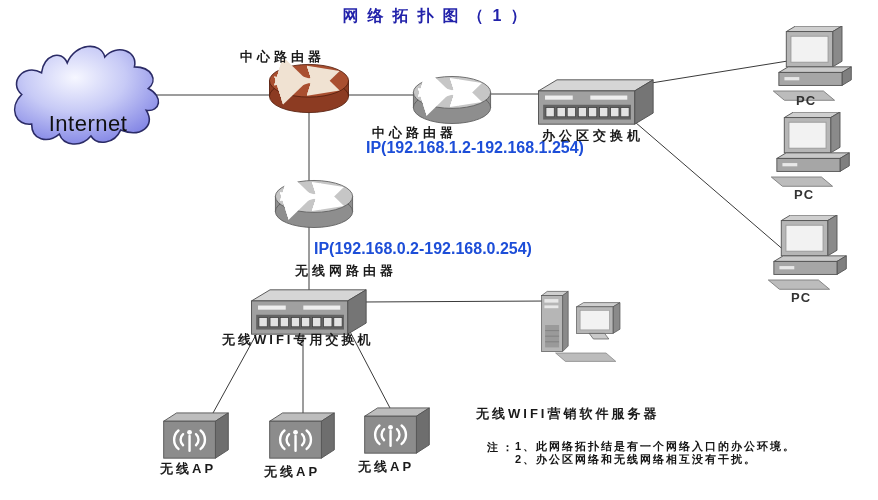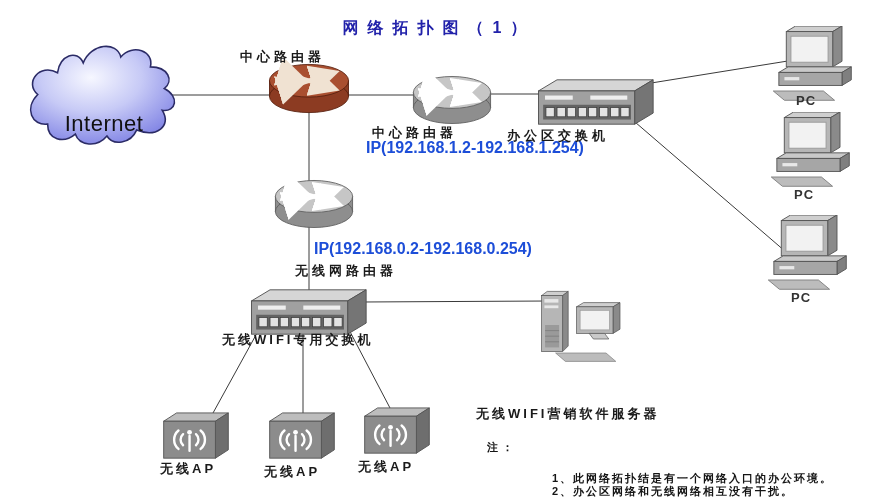--- a/index.html
+++ b/index.html
@@ -5,21 +5,21 @@
   html,body{margin:0;padding:0;background:#fff;}
   .canvas{position:relative;width:878px;height:500px;background:#fff;overflow:hidden;
           font-family:"Liberation Sans","DejaVu Sans",sans-serif;}
   .wires{position:absolute;left:0;top:0;width:878px;height:500px;z-index:1;}
   .wires line{stroke:var(--line-color,#3a3a3a);stroke-width:1;}
   .node{position:absolute;z-index:2;}
   .lbl{position:absolute;z-index:3;white-space:nowrap;color:var(--label-color,#1a1a1a);
        font-weight:bold;font-size:13px;letter-spacing:4px;}
   .ip{position:absolute;z-index:3;white-space:nowrap;color:#1d4ed8;font-weight:bold;
       font-size:16px;letter-spacing:0;}
-  .title{position:absolute;left:0;right:0;top:18px;text-align:center;z-index:3;
+  .title{position:absolute;left:0;right:0;top:6px;text-align:center;z-index:3;
          color:var(--title-color,#2222aa);font-size:16px;font-weight:bold;letter-spacing:9px;}
   .pc-lbl{font-weight:bold;letter-spacing:1px;color:#333;font-size:13px;}
   .notes{position:absolute;z-index:3;color:#151515;font-size:11px;font-weight:bold;
          letter-spacing:2px;line-height:13px;white-space:nowrap;}
   .internet-lbl{position:absolute;left:30px;top:78px;width:112px;text-align:center;
                 font-size:22px;color:#101010;font-weight:normal;letter-spacing:0.5px;z-index:3;}
   svg{display:block;}
   
   .rt-side{stroke:#5a5a5a;stroke-width:1;}
   .rt-top{stroke:#5a5a5a;stroke-width:1;}
@@ -70,21 +70,21 @@
     <line x1="309" y1="112" x2="309" y2="188"></line>
     <line x1="309" y1="225" x2="309" y2="294"></line>
     <line x1="645" y1="84" x2="794" y2="60"></line>
     <line x1="628" y1="116" x2="786" y2="252"></line>
     <line x1="362" y1="302" x2="548" y2="301"></line>
     <line x1="262" y1="324" x2="213" y2="413"></line>
     <line x1="303" y1="324" x2="303" y2="413"></line>
     <line x1="346" y1="324" x2="390" y2="408"></line>
   </svg>
 
-  <div class="node" style="left:18px;top:33px;width:168px;height:124px;">
+  <div class="node" style="left:2px;top:33px;width:168px;height:124px;">
     <svg viewBox="0 0 170 125" width="168" height="124">
       <defs>
         <radialGradient id="cg" cx="42%" cy="32%" r="78%">
           <stop offset="0%" stop-color="#f6f7ff"></stop>
           <stop offset="45%" stop-color="#c7caf6"></stop>
           <stop offset="100%" stop-color="#7679e2"></stop>
         </radialGradient>
       </defs>
       <path class="cloud-outline" d="M20,62
         C 6,50 22,30 40,40
@@ -150,21 +150,21 @@
       <rect x="14" y="34" width="9" height="10" class="sw-port"></rect>
       <rect x="26" y="34" width="9" height="10" class="sw-port"></rect>
       <rect x="37" y="34" width="9" height="10" class="sw-port"></rect>
       <rect x="49" y="34" width="9" height="10" class="sw-port"></rect>
       <rect x="60" y="34" width="9" height="10" class="sw-port"></rect>
       <rect x="72" y="34" width="9" height="10" class="sw-port"></rect>
       <rect x="84" y="34" width="9" height="10" class="sw-port"></rect>
       <rect x="95" y="34" width="9" height="10" class="sw-port"></rect>
     </svg>
   </div>
-  <div class="lbl" style="left:507px;top:127px;width:150px;">办公区交换机</div>
+  <div class="lbl" style="left:542px;top:127px;width:150px;">办公区交换机</div>
 
   <div class="node" style="left:773px;top:26px;">
     <svg viewBox="0 0 92 84" width="86" height="78">
       <polygon points="14,6 24,0 74,0 64,6" class="d-top"></polygon>
       <polygon points="64,6 74,0 74,38 64,44" class="d-right"></polygon>
       <rect x="14" y="6" width="50" height="38" class="d-front"></rect>
       <rect x="19" y="11" width="40" height="28" class="d-screen"></rect>
       <polygon points="6,50 16,44 84,44 74,50" class="d-unit-top"></polygon>
       <polygon points="74,50 84,44 84,58 74,64" class="d-unit-right"></polygon>
       <rect x="6" y="50" width="68" height="14" class="d-unit-front"></rect>
@@ -309,18 +309,18 @@
         <path d="M44 22 A 13 13 0 0 1 44 42"></path>
         <path d="M39 26 A 8 8 0 0 1 39 38"></path>
         <line x1="32" y1="28" x2="32" y2="44"></line>
         <circle cx="32" cy="24" r="2.6" fill="#fff" stroke="none"></circle>
       </g>
     </svg>
   </div>
   <div class="lbl" style="left:358px;top:458px;width:72px;letter-spacing:3px;">无线AP</div>
 
   <div class="notes" style="left:487px;top:441px;letter-spacing:4px;">注：</div>
-  <div class="notes" style="left:552px;top:440px;margin-top:32px;">
+  <div class="notes" style="left:515px;top:440px;">
     <div>1、此网络拓扑结是有一个网络入口的办公环境。</div>
     <div>2、办公区网络和无线网络相互没有干扰。</div>
   </div>
 
 </div>
 
 </body></html>

